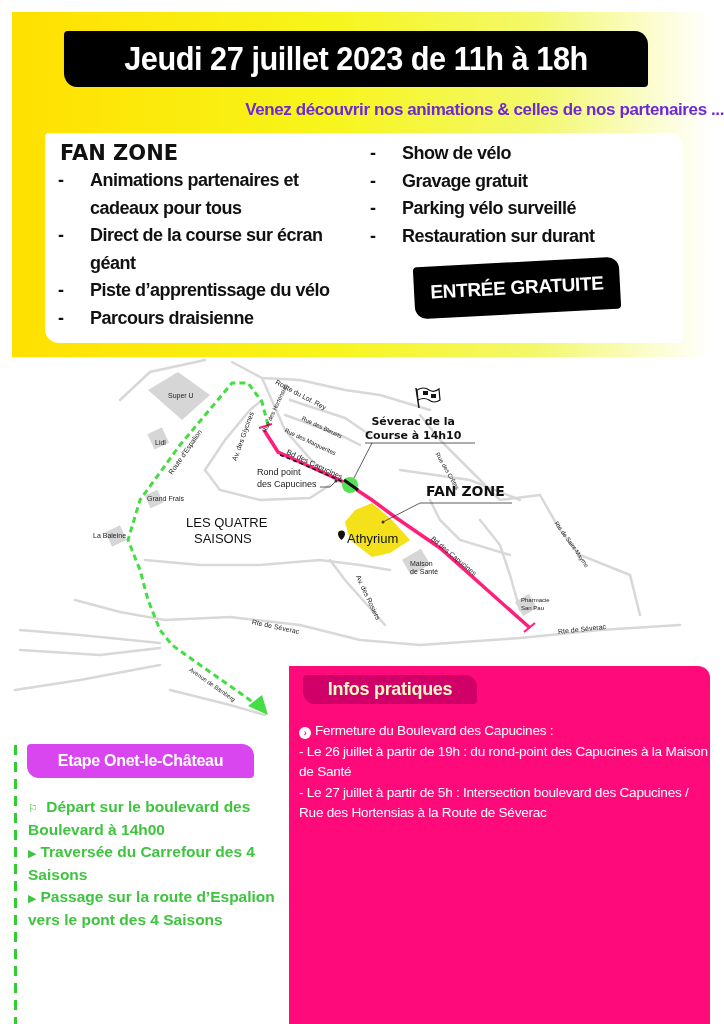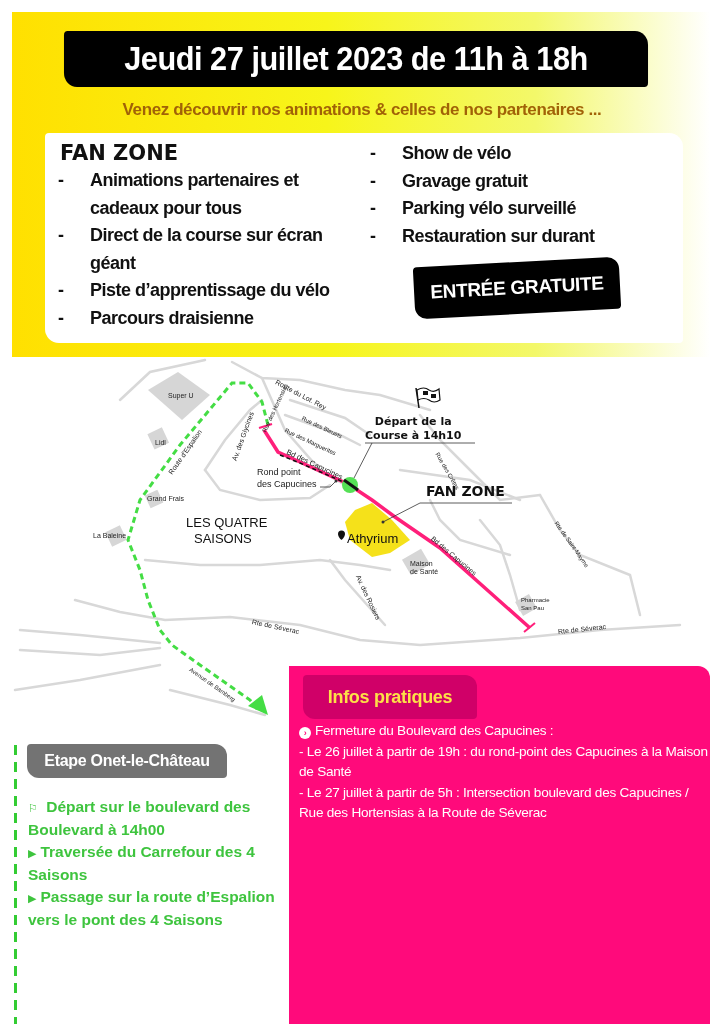--- a/index.html
+++ b/index.html
@@ -16,22 +16,22 @@
     background: linear-gradient(90deg, #ffe000 0%, #f7f51a 45%, #f3f86a 75%, #ffffff 100%);
   }
   .date-pill {
     position: absolute; left: 42px; top: 31px; width: 628px; height: 56px;
     background: #000; border-radius: 4px 14px 4px 14px;
     color: #fff; font-weight: bold; font-size: 33px; letter-spacing: -0.5px;
     display: flex; align-items: center; justify-content: center;
     transform: scaleX(0.93);
   }
   .subtitle {
-    position: absolute; left: 0; top: 100px; width: 724px; text-align: center;
-    font-size: 17px; font-weight: bold; color: #a16207; letter-spacing: -0.4px;
+    position: absolute; left: 0; top: 100px; width: 724px; text-align: right;
+    font-size: 17px; font-weight: bold; color: #6d28d9; letter-spacing: -0.4px;
   }
   .white-card {
     position: absolute; left: 45px; top: 133px; width: 638px; height: 210px;
     background: #fff; border-radius: 4px 14px 4px 14px;
   }
   .fz-title {
     position: absolute; left: 60px; top: 141px; font-size: 21px; font-weight: 900;
     font-family: "DejaVu Sans", sans-serif; font-weight: bold; color: #111;
   }
   .list { position: absolute; margin: 0; padding: 0; list-style: none; }
@@ -67,41 +67,41 @@
   .athyrium {
     position: absolute; left: 334px; top: 531px; font-size: 13px; color: #111;
   }
 
   
   .green-dashes {
     position: absolute; left: 14px; top: 745px; width: 3px; height: 279px;
     background: repeating-linear-gradient(180deg, #33cc33 0 10px, transparent 10px 17px);
   }
   .etape-pill {
-    position: absolute; left: 27px; top: 744px; width: 200px; height: 34px;
-    background: #737373; border-radius: 4px 12px 4px 12px;
+    position: absolute; left: 27px; top: 744px; width: 227px; height: 34px;
+    background: #d946ef; border-radius: 4px 12px 4px 12px;
     color: #fff; font-weight: bold; font-size: 16px;
     display: flex; align-items: center; justify-content: center; letter-spacing: -0.3px;
   }
   .etape-text {
     position: absolute; left: 28px; top: 796px; width: 258px;
     color: #3ec43e; font-weight: bold; font-size: 15.5px; line-height: 22px;
   }
   .etape-text p { margin: 0; }
   .etape-text .arrow { font-size: 11px; margin-right: 4px; }
 
   
   .pink {
     position: absolute; left: 289px; top: 666px; width: 421px; height: 358px;
     background: #ff0a7b; border-radius: 0 12px 0 0;
   }
   .infos-pill {
-    position: absolute; left: 303px; top: 675px; width: 174px; height: 44px;
+    position: absolute; left: 303px; top: 675px; width: 174px; height: 29px;
     background: #d00068; border-radius: 4px 12px 4px 12px;
-    color: #fde047; font-weight: bold; font-size: 18px;
+    color: #fef9c3; font-weight: bold; font-size: 18px;
     display: flex; align-items: center; justify-content: center; letter-spacing: -0.3px;
   }
   .pink-text {
     position: absolute; left: 299px; top: 721px; width: 410px;
     color: #fff; font-size: 13.6px; line-height: 20.5px; letter-spacing: -0.25px;
   }
   .pink-text p { margin: 0; }
   .pink-text .para { margin-bottom: 6px; }
   .circ {
     display: inline-block; width: 12px; height: 12px; border-radius: 50%;
@@ -218,21 +218,21 @@
   <div class="mlabel rot" style="left:437px;top:93px;transform:rotate(60deg);font-size:6px;">Rue des Crêtes</div>
   <div class="mlabel rot" style="left:556px;top:162px;transform:rotate(55deg);font-size:6px;">Rte de Saint-Mayme</div>
   <div class="mlabel" style="left:521px;top:240px;font-size:6px;">Pharmacie</div>
   <div class="mlabel" style="left:521px;top:248px;font-size:6px;">San Pau</div>
   <div class="mlabel rot" style="left:252px;top:261px;transform:rotate(12deg);">Rte de Séverac</div>
   <div class="mlabel rot" style="left:558px;top:271px;transform:rotate(-6deg);">Rte de Séverac</div>
   <div class="mlabel rot" style="left:190px;top:309px;transform:rotate(35deg);font-size:6px;">Avenue de Bamberg</div>
 </div>
 
 <div class="depart-label">
-  <div>Départ de la</div>
+  <div>Séverac de la</div>
   <div>Course à 14h10</div>
 </div>
 <div class="fanzone-label">FAN ZONE</div>
 <div class="athyrium" style="left:347px;">Athyrium</div>
 
 <div class="green-dashes"></div>
 <div class="etape-pill cond">Etape Onet-le-Château</div>
 <div class="etape-text">
   <p><span class="arrow">⚐</span> <span>Départ sur le boulevard des Boulevard à 14h00</span></p>
   <p><span class="arrow">▶</span><span>Traversée du Carrefour des 4 Saisons</span></p>

